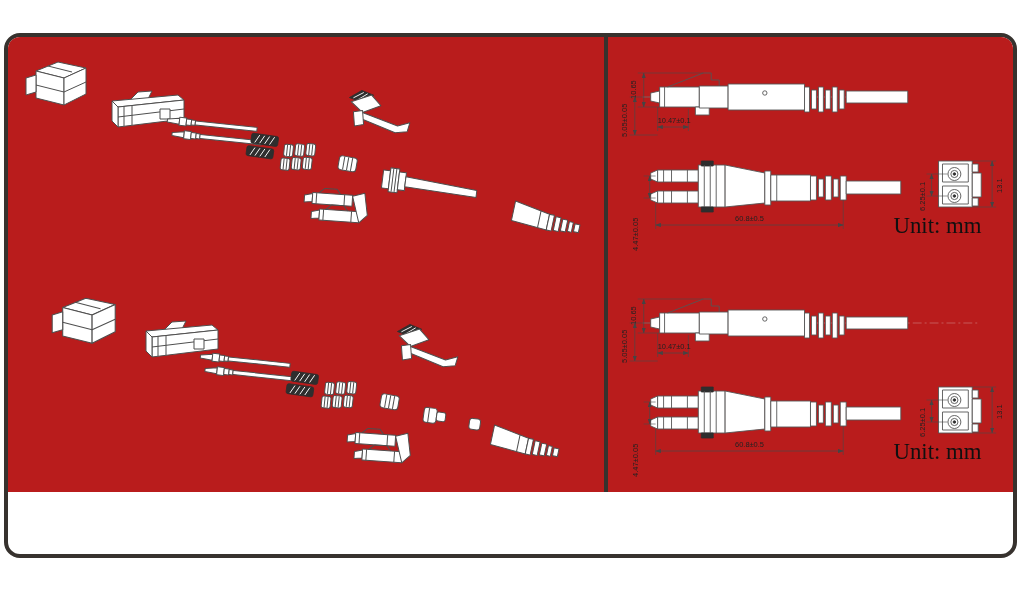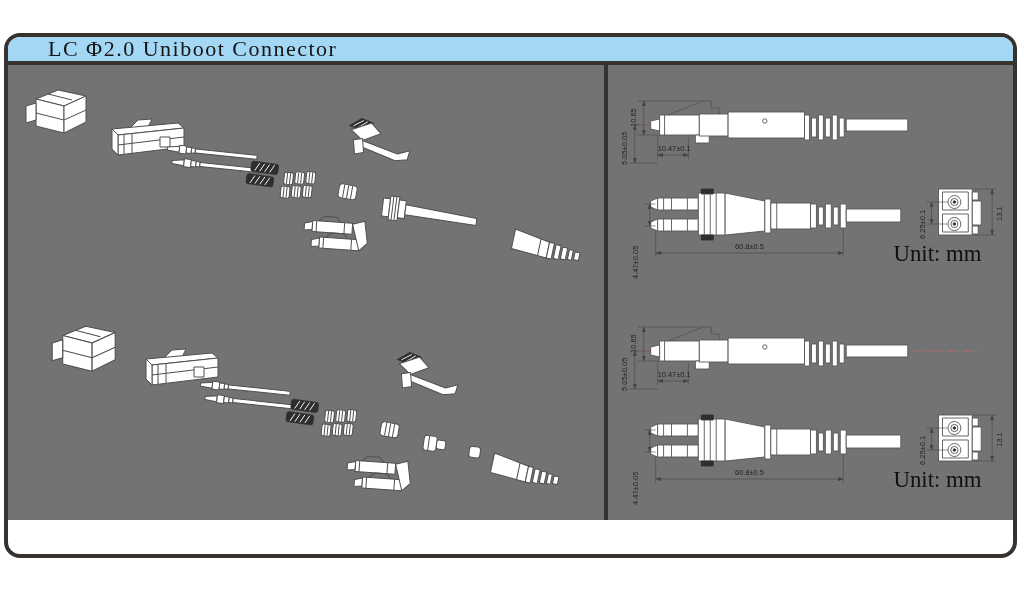--- a/index.html
+++ b/index.html
@@ -5,21 +5,21 @@
   * { margin:0; padding:0; box-sizing:border-box; }
   html,body { width:1024px; height:610px; background:#ffffff; font-family:"Liberation Sans",sans-serif; }
   .page { position:relative; width:1024px; height:610px; background:#fff; overflow:hidden; }
   .frame { position:absolute; left:4px; top:33px; width:1013px; height:525px;
            border:4px solid #37322e; border-radius:16px; overflow:hidden; background:#fff; }
   .title-bar { height:28px; background:#a3d7f4; border-bottom:4px solid #37322e;
                display:flex; align-items:center; padding-left:40px; }
   .title-bar.second { height:32px; border-top:4px solid #37322e; }
   .title-text { font-family:"Liberation Serif",serif; font-size:22px; letter-spacing:1.5px;
                 color:#151515; line-height:1; white-space:nowrap; }
-  .content { display:flex; background:#737373; }
+  .content { display:flex; background:#b91c1c; }
   .content.c1 { height:226px; }
   .content.c2 { height:229px; }
   .exploded { width:600px; border-right:4px solid #37322e; }
   .dims { flex:1; }
   svg { display:block; }
   .defs-svg { position:absolute; width:0; height:0; }
   
   .s  { fill:#ffffff; stroke:#4f4f4f; stroke-width:1; stroke-linejoin:round; }
   .o  { fill:none;    stroke:#4f4f4f; stroke-width:1; stroke-linejoin:round; }
   .dk { fill:#2e2e2e; stroke:#2e2e2e; stroke-width:0.8; stroke-linejoin:round; }
@@ -138,23 +138,20 @@
         <rect class="s" x="13" y="5" width="9" height="9" rx="2"></rect>
       </g>
       <g id="p-cap">
         <rect class="s" x="0" y="0" width="11" height="11" rx="3"></rect>
       </g>
     </defs>
   </svg>
 
   <div class="frame">
 
-    <div class="title-bar">
-      <span class="title-text">LC Φ2.0 Uniboot Connector</span>
-    </div>
 
     <div class="content c1">
       <div class="exploded">
         <svg width="600" height="226" viewBox="0 0 600 226">
           <use href="#p-dustcap" transform="translate(14,22)"></use>
           <use href="#p-housing" transform="translate(96,58)"></use>
           <use href="#p-pins" transform="translate(160,78) rotate(6)"></use>
           <use href="#p-spring" transform="translate(244,96) rotate(8)"></use>
           <use href="#p-rings" transform="translate(277,104) rotate(6)"></use>
           <use href="#p-trigger" transform="translate(334,52) rotate(4)"></use>

